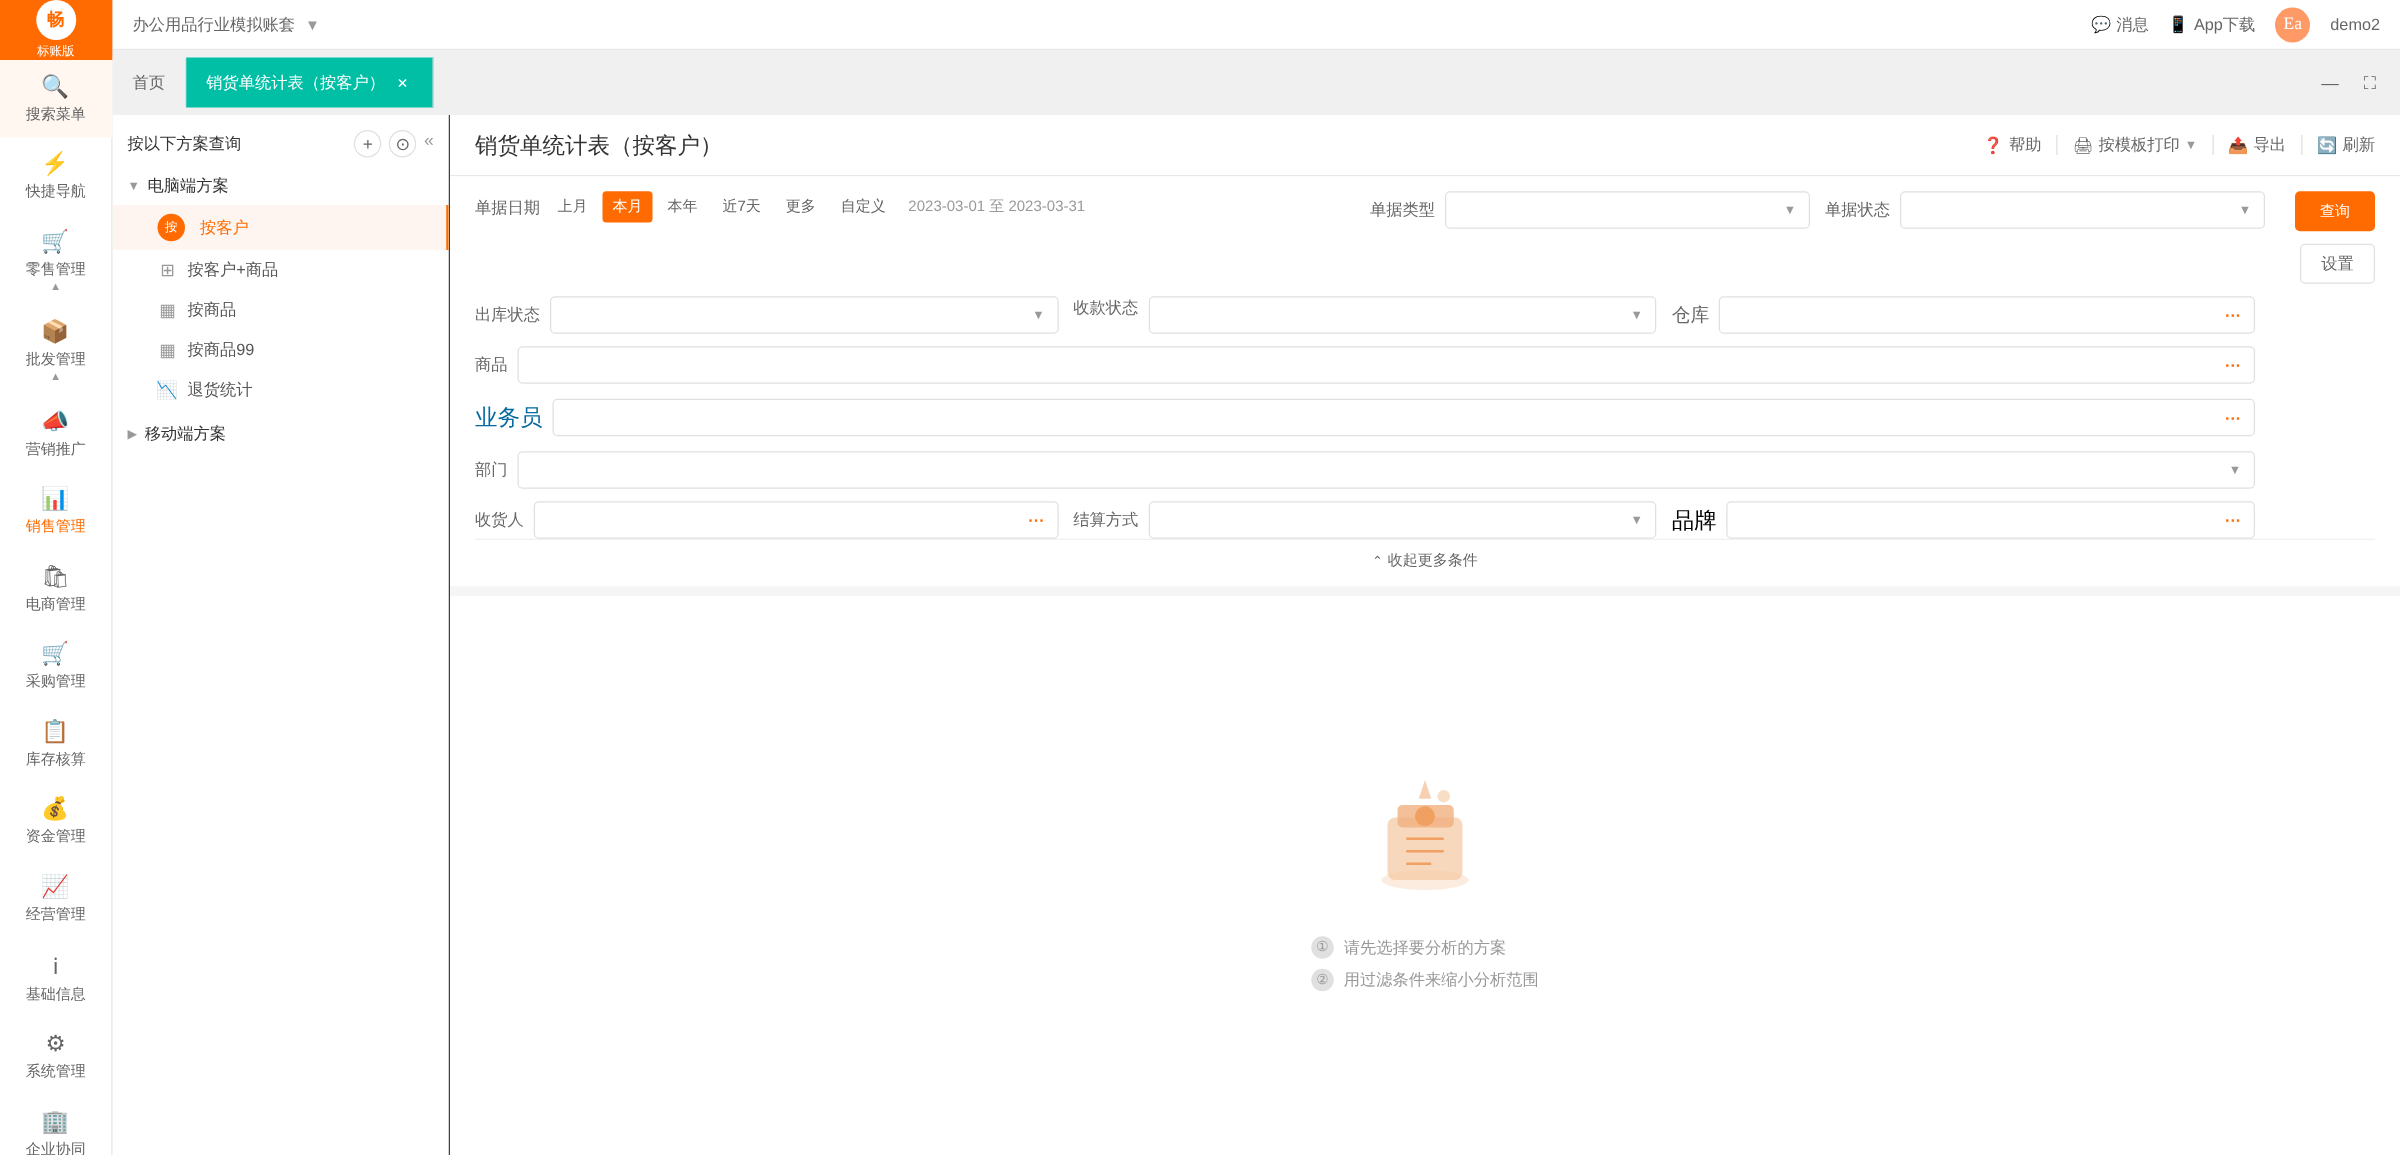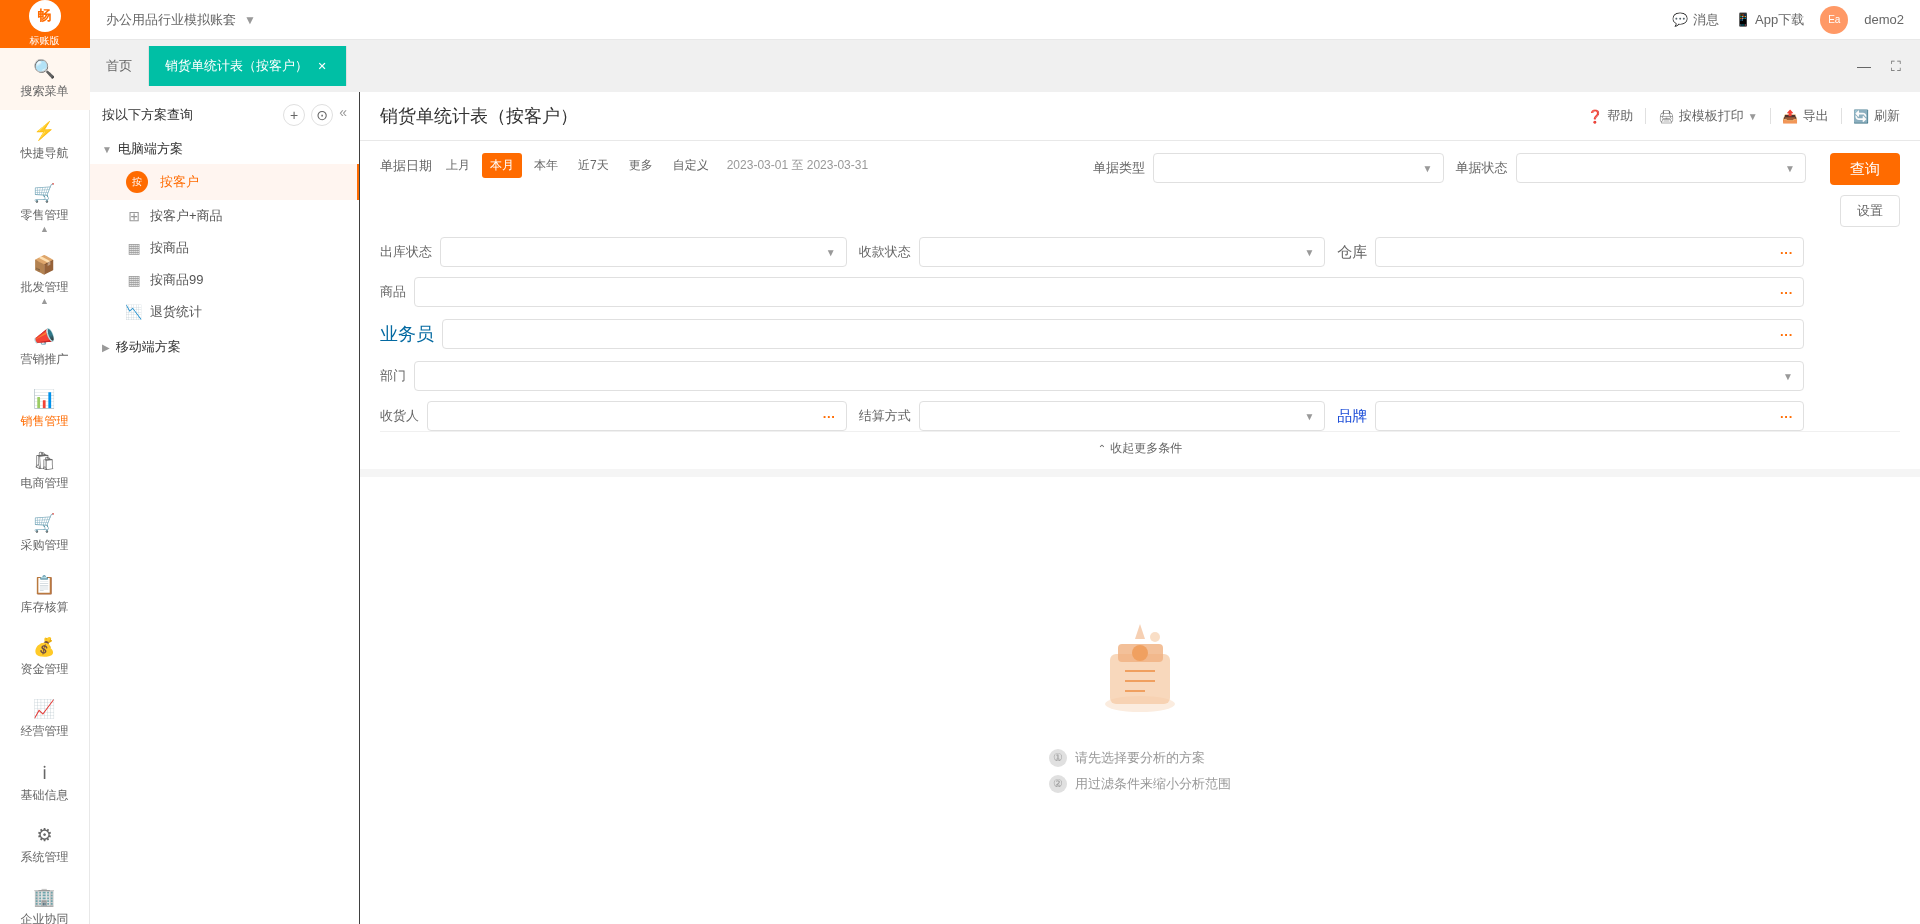--- a/index.html
+++ b/index.html
@@ -19,21 +19,21 @@
     
     .main { flex: 1; display: flex; flex-direction: column; overflow: hidden; }
 
     
     .topbar { height: 40px; background: #fff; border-bottom: 1px solid #e8e8e8; display: flex; align-items: center; padding: 0 16px; justify-content: space-between; flex-shrink: 0; }
     .topbar-left { display: flex; align-items: center; gap: 8px; }
     .topbar-title { font-size: 13px; color: #666; }
     .topbar-dropdown { font-size: 12px; color: #999; cursor: pointer; }
     .topbar-right { display: flex; align-items: center; gap: 16px; }
     .topbar-btn { display: flex; align-items: center; gap: 4px; font-size: 13px; color: #666; cursor: pointer; }
-    .topbar-avatar { width: 28px; height: 28px; border-radius: 50%; background: #ff9966; display: flex; align-items: center; justify-content: center; color: #fff; font-size: 10px; cursor: pointer; }
+    .topbar-avatar { width: 28px; height: 28px; border-radius: 50%; background: #ff9966; display: flex; align-items: center; justify-content: center; color: #fff; font-size: 14px; cursor: pointer; font-family: Liberation Serif, serif; }
     .topbar-username { font-size: 13px; color: #666; cursor: pointer; }
 
     
     .tabs { height: 52px; background: #f0f0f0; display: flex; align-items: center; padding: 0 0; flex-shrink: 0; }
     .tab { height: 40px; padding: 0 16px; display: flex; align-items: center; gap: 6px; cursor: pointer; font-size: 13px; color: #666; background: #f0f0f0; border-right: 1px solid #e0e0e0; }
     .tab.active { background: #00bfa5; color: #fff; }
     .tab-close { width: 16px; height: 16px; display: flex; align-items: center; justify-content: center; border-radius: 50%; font-size: 11px; }
     .tabs-actions { margin-left: auto; display: flex; align-items: center; gap: 8px; padding-right: 12px; }
     .tabs-action-btn { width: 24px; height: 24px; display: flex; align-items: center; justify-content: center; cursor: pointer; color: #666; font-size: 14px; }
 
@@ -64,21 +64,21 @@
     .page-title { font-size: 18px; font-weight: 500; color: #333; padding-bottom: 12px; }
     .page-header-actions { display: flex; align-items: center; gap: 12px; padding-bottom: 12px; }
     .page-action-btn { display: flex; align-items: center; gap: 4px; font-size: 13px; color: #666; cursor: pointer; }
     .page-action-divider { width: 1px; height: 16px; background: #e0e0e0; }
     .date-tabs { display: flex; gap: 4px; }
     .date-tab { padding: 4px 8px; font-size: 12px; color: #666; cursor: pointer; border-radius: 3px; }
     .date-tab.active { background: #ff6b00; color: #fff; border-radius: 3px; }
     .date-range { font-size: 12px; color: #999; margin-left: 4px; }
 
     
-    .query-btn { background: #ff6b00; color: #fff; border: none; padding: 6px 20px; border-radius: 4px; font-size: 15px; cursor: pointer; height: 32px; }
+    .query-btn { background: #ff6b00; color: #fff; border: none; padding: 6px 20px; border-radius: 4px; font-size: 12px; cursor: pointer; height: 32px; }
     .set-btn { background: #fff; color: #666; border: 1px solid #e0e0e0; padding: 6px 16px; border-radius: 4px; font-size: 13px; cursor: pointer; height: 32px; margin-top: 6px; }
     .btn-group { display: flex; flex-direction: column; align-items: flex-end; justify-content: center; gap: 4px; margin-left: 12px; flex-shrink: 0; }
 
     
     .collapse-more { text-align: center; padding: 8px 0; background: #fff; border-top: 1px solid #f0f0f0; cursor: pointer; display: flex; align-items: center; justify-content: center; gap: 4px; }
     .collapse-more-text { font-size: 12px; color: #666; }
 
     
     .empty-state { flex: 1; display: flex; flex-direction: column; align-items: center; justify-content: center; background: #fff; margin-top: 8px; }
     .empty-state-icon { width: 120px; height: 120px; margin-bottom: 20px; }
@@ -320,21 +320,21 @@
         </div>
 
         <div style="display:grid;grid-template-columns:1fr 1fr 1fr;gap:12px;margin-bottom:10px;padding-right:96px">
           <div style="display:flex;align-items:center;gap:8px">
             <span style="font-size:13px;color:#666;white-space:nowrap">出库状态</span>
             <div class="filter-cell-control">
               <span style="color:#ccc;font-size:12px"></span>
               <span style="color:#999;font-size:10px">▼</span>
             </div>
           </div>
-          <div style="display:flex;align-items:center;gap:8px">
+          <div style="display:flex;align-items:flex-start;gap:8px">
             <span style="font-size:13px;color:#666;white-space:nowrap">收款状态</span>
             <div class="filter-cell-control">
               <span style="color:#ccc;font-size:12px"></span>
               <span style="color:#999;font-size:10px">▼</span>
             </div>
           </div>
           <div style="display:flex;align-items:center;gap:8px">
             <span style="font-size:15px;color:#666;white-space:nowrap">仓库</span>
             <div class="filter-cell-control">
               <span style="color:#ccc;font-size:12px"></span>
@@ -376,21 +376,21 @@
             </div>
           </div>
           <div style="display:flex;align-items:center;gap:8px">
             <span style="font-size:13px;color:#666;white-space:nowrap">结算方式</span>
             <div class="filter-cell-control">
               <span style="color:#ccc;font-size:12px"></span>
               <span style="color:#999;font-size:10px">▼</span>
             </div>
           </div>
           <div style="display:flex;align-items:center;gap:8px">
-            <span style="font-size:15px;color:#1d4ed8;white-space:nowrap">品牌</span>
+            <span style="font-size:18px;color:#000000;white-space:nowrap">品牌</span>
             <div class="filter-cell-control">
               <span style="color:#ccc;font-size:12px"></span>
               <span style="color:#ff6b00;font-weight:bold">···</span>
             </div>
           </div>
         </div>
 
         <div class="collapse-more">
           <span style="font-size:10px;color:#666">⌃</span>
           <span class="collapse-more-text">收起更多条件</span>

